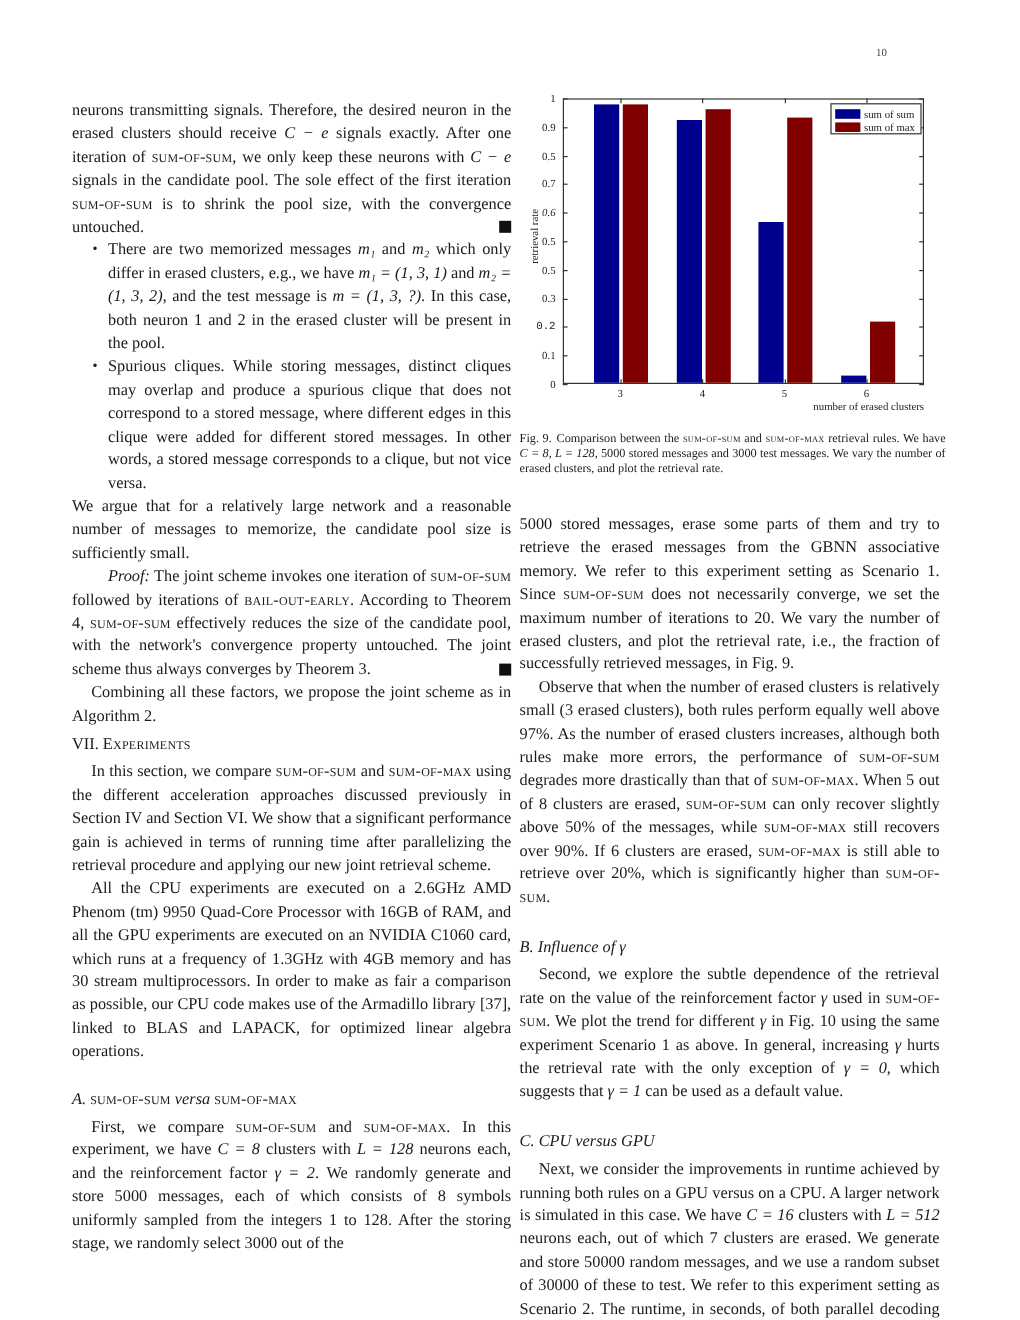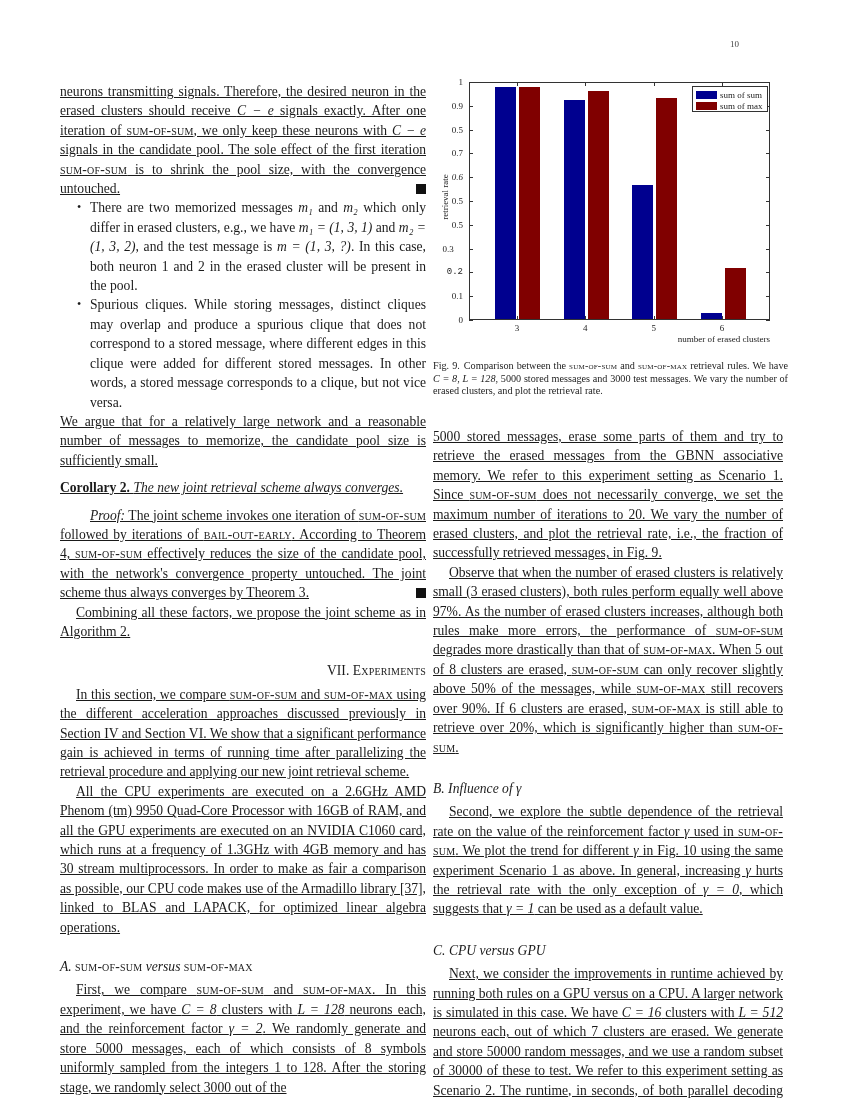--- a/index.html
+++ b/index.html
@@ -16,36 +16,36 @@
   }
   .col {
     position: absolute; top: 82px;
     font-size: 13.6px; line-height: 19.4px;
     text-align: justify;
   }
   .col-left { left: 60px; width: 366px; }
   .col-right { left: 433px; width: 350px; }
   .sc { font-variant: small-caps; letter-spacing: 0.2px; }
   .m { font-style: italic; }
-  p { margin: 0; text-decoration: underline; }
+  p { margin: 0; }
   p.indent { text-indent: 16px; }
   .qed { display: inline-block; width: 10px; height: 10px; background: #111; margin-top: 5px; }
   ul.bullets { list-style: none; margin: 0 0 0 30px; }
   ul.bullets li { position: relative; }
   ul.bullets li::before {
     content: "\2022"; position: absolute; left: -13px; top: 0;
     font-size: 12px;
   }
   .corollary { margin-top: 8px; margin-bottom: 8px; }
   .corollary b { font-weight: bold; }
   .corollary i { font-style: italic; }
   .proof-label { font-style: italic; }
   .proof { text-indent: 30px; }
   .section-heading {
-    text-align: right; margin: 20px 0 4px 0;
+    text-align: left; margin: 4px 0 4px 0;
   }
   .subsection-heading {
     font-style: italic; margin: 20px 0 4px 0;
   }
   .subsection-heading .roman { font-style: normal; }
 
   
   .figure {
     position: absolute; left: 433px; top: 74px; width: 355px; height: 330px;
   }
@@ -103,64 +103,60 @@
   </p>
   <ul class="bullets">
     <li>
       <span>There are two memorized messages </span><span class="m">m₁</span><span> and </span><span class="m">m₂</span><span> which only differ in erased clusters, e.g., we have </span><span class="m">m₁ = (1, 3, 1)</span><span> and </span><span class="m">m₂ = (1, 3, 2)</span><span>, and the test message is </span><span class="m">m = (1, 3, ?)</span><span>. In this case, both neuron 1 and 2 in the erased cluster will be present in the pool.</span>
     </li>
     <li>
       <span>Spurious cliques. While storing messages, distinct cliques may overlap and produce a spurious clique that does not correspond to a stored message, where different edges in this clique were added for different stored messages. In other words, a stored message corresponds to a clique, but not vice versa.</span>
     </li>
   </ul>
   <p>We argue that for a relatively large network and a reasonable number of messages to memorize, the candidate pool size is sufficiently small.</p>
-  <p class="corollary">
-    <b>Corollary 2.</b>
-    <i>The new joint retrieval scheme always converges.</i>
-  </p>
   <p class="proof">
     <span class="proof-label">Proof:</span><span> The joint scheme invokes one iteration of </span><span class="sc">sum-of-sum</span><span> followed by iterations of </span><span class="sc">bail-out-early</span><span>. According to Theorem 4, </span><span class="sc">sum-of-sum</span><span> effectively reduces the size of the candidate pool, with the network's convergence property untouched. The joint scheme thus always converges by Theorem 3.</span>
     <span class="qed" style="float:right"></span>
   </p>
   <p class="indent">Combining all these factors, we propose the joint scheme as in Algorithm 2.</p>
 
   <div class="section-heading">
     <span>VII.</span>
     <span class="sc">Experiments</span>
   </div>
   <p class="indent">
     <span>In this section, we compare </span><span class="sc">sum-of-sum</span><span> and </span><span class="sc">sum-of-max</span><span> using the different acceleration approaches discussed previously in Section IV and Section VI. We show that a significant performance gain is achieved in terms of running time after parallelizing the retrieval procedure and applying our new joint retrieval scheme.</span>
   </p>
   <p class="indent">All the CPU experiments are executed on a 2.6GHz AMD Phenom (tm) 9950 Quad-Core Processor with 16GB of RAM, and all the GPU experiments are executed on an NVIDIA C1060 card, which runs at a frequency of 1.3GHz with 4GB memory and has 30 stream multiprocessors. In order to make as fair a comparison as possible, our CPU code makes use of the Armadillo library [37], linked to BLAS and LAPACK, for optimized linear algebra operations.</p>
 
   <div class="subsection-heading">
     <span class="roman" style="font-style:italic">A.</span>
     <span class="sc roman">sum-of-sum</span>
-    <span>versus</span>
+    <span>versa</span>
     <span class="sc roman">sum-of-max</span>
   </div>
   <p class="indent">
     <span>First, we compare </span><span class="sc">sum-of-sum</span><span> and </span><span class="sc">sum-of-max</span><span>. In this experiment, we have </span><span class="m">C = 8</span><span> clusters with </span><span class="m">L = 128</span><span> neurons each, and the reinforcement factor </span><span class="m">γ = 2</span><span>. We randomly generate and store 5000 messages, each of which consists of 8 symbols uniformly sampled from the integers 1 to 128. After the storing stage, we randomly select 3000 out of the</span>
   </p>
 </div>
 
 <div class="figure">
   <div class="chart" id="chart">
     <div class="ylabel">retrieval rate</div>
     <div id="yticks">
         <div class="ytick" style="top: 241px;">0</div>
         <div class="ytick-mark" style="top: 246px;"></div>
         <div class="ytick-mark-r" style="top: 246px;"></div>
         <div class="ytick" style="top: 217.2px;">0.1</div>
         <div class="ytick-mark" style="top: 222.2px;"></div>
         <div class="ytick-mark-r" style="top: 222.2px;"></div>
         <div class="ytick" style="top: 193.4px; font-family: Liberation Mono, monospace;">0.2</div>
         <div class="ytick-mark" style="top: 198.4px;"></div>
         <div class="ytick-mark-r" style="top: 198.4px;"></div>
-        <div class="ytick" style="top: 169.6px; text-align: center;">0.3</div>
+        <div class="ytick" style="top: 169.6px;">0.3</div>
         <div class="ytick-mark" style="top: 174.6px;"></div>
         <div class="ytick-mark-r" style="top: 174.6px;"></div>
         <div class="ytick" style="top: 145.8px;">0.5</div>
         <div class="ytick-mark" style="top: 150.8px;"></div>
         <div class="ytick-mark-r" style="top: 150.8px;"></div>
         <div class="ytick" style="top: 122px;">0.5</div>
         <div class="ytick-mark" style="top: 127px;"></div>
         <div class="ytick-mark-r" style="top: 127px;"></div>
         <div class="ytick" style="top: 98.2px; font-style: italic;">0.6</div>
         <div class="ytick-mark" style="top: 103.2px;"></div>

